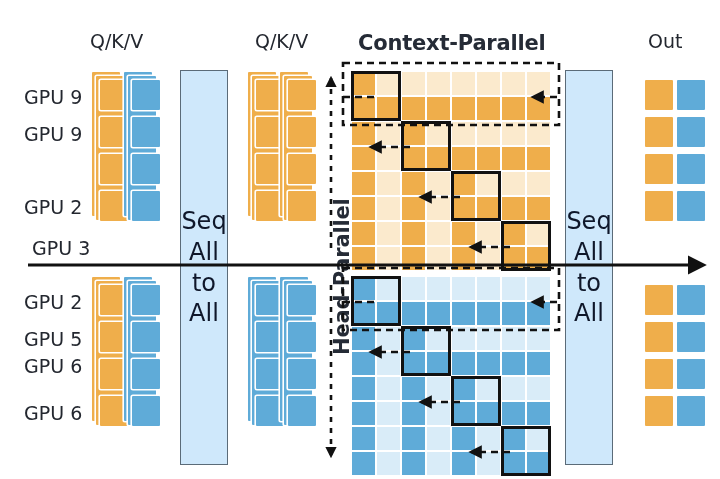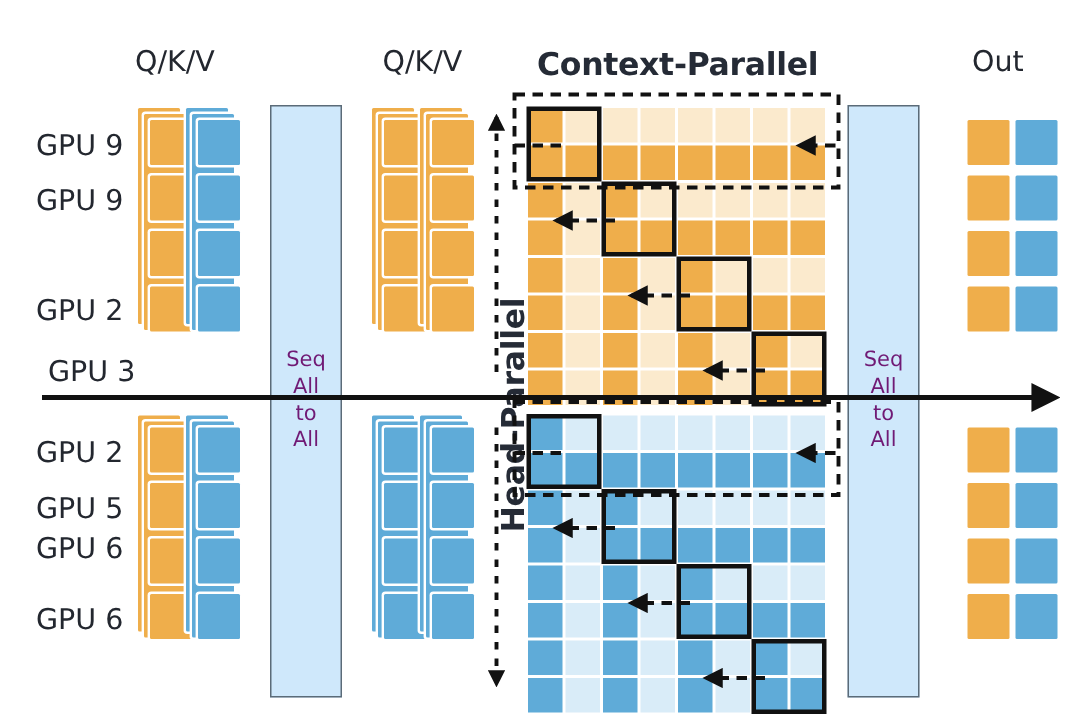--- a/index.html
+++ b/index.html
@@ -11,21 +11,21 @@
   .hdr{position:absolute;color:#23272f;font-size:19px;line-height:1;white-space:nowrap;}
   .hdr-bold{position:absolute;color:#252b36;font-size:21px;font-weight:bold;
             line-height:1;white-space:nowrap;letter-spacing:-0.2px;}
   .shadow{position:absolute;border-radius:1px;}
   .tile{position:absolute;border-radius:1px;}
 
   
   .seqbox{position:absolute;background:#cfe8fb;border:1.6px solid #5b6b78;
           display:flex;flex-direction:column;align-items:center;
           justify-content:center;box-sizing:border-box;}
-  .seqbox span{color:#701a75;font-size:14px;line-height:1.28;}
+  .seqbox span{color:#0f172a;font-size:24px;line-height:1.28;}
 
   
   .matrix{position:absolute;}
   .mcell{position:absolute;}
   .blockbox{position:absolute;border:3px solid #111111;box-sizing:border-box;}
 
   
   svg.overlay{position:absolute;left:0;top:0;width:720px;height:479px;
               pointer-events:none;overflow:visible;}
 

